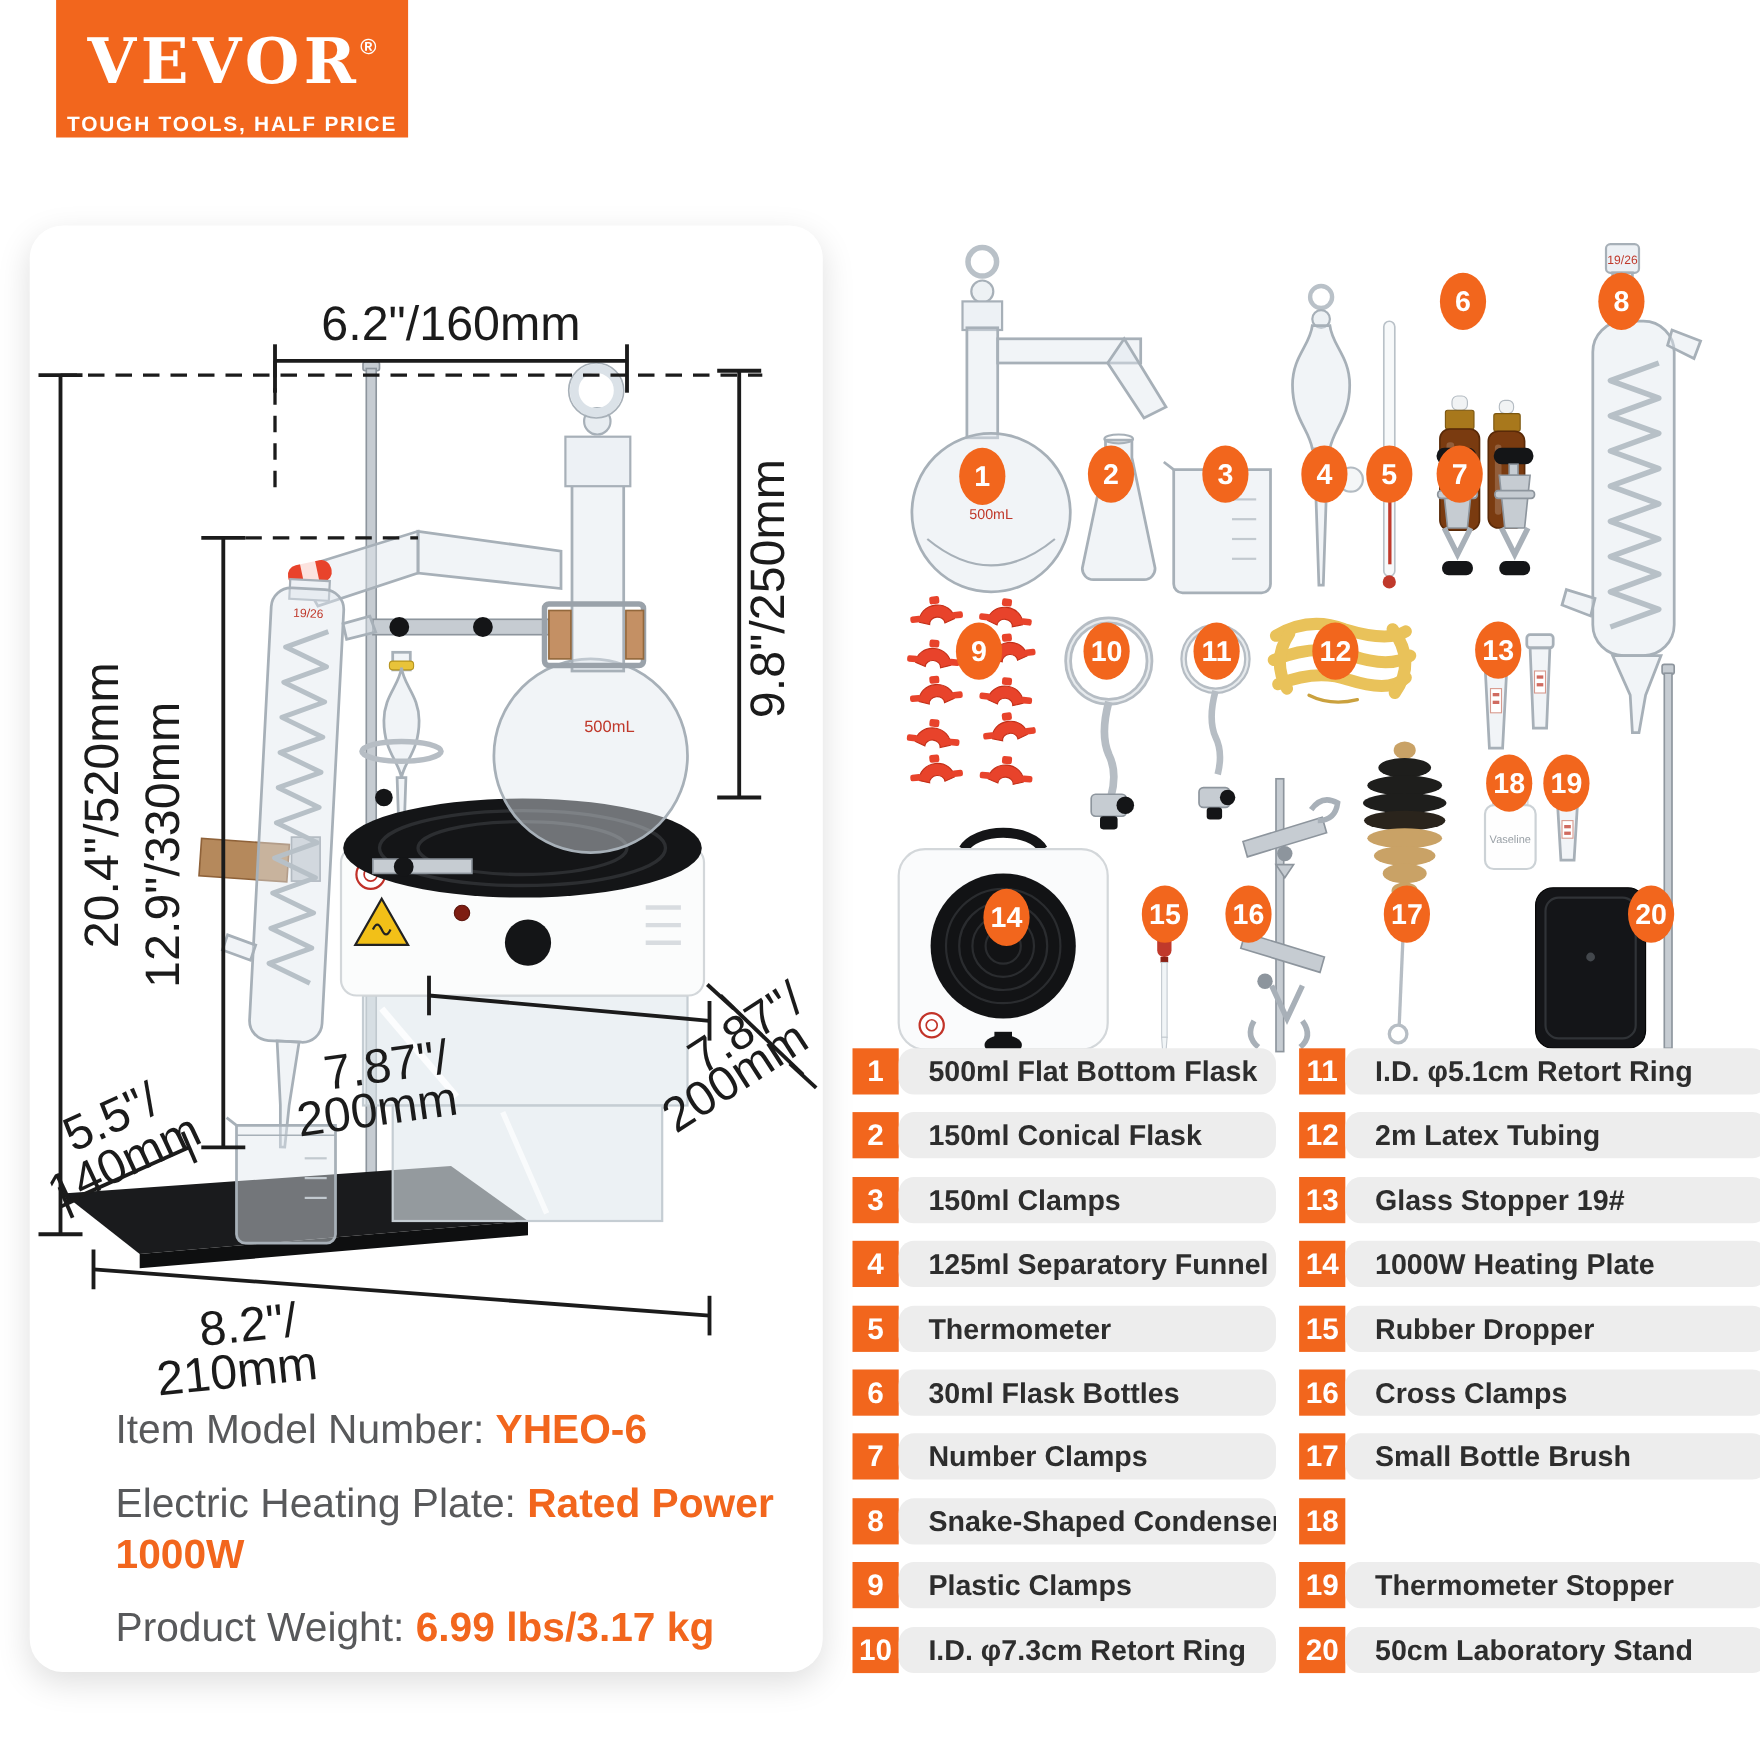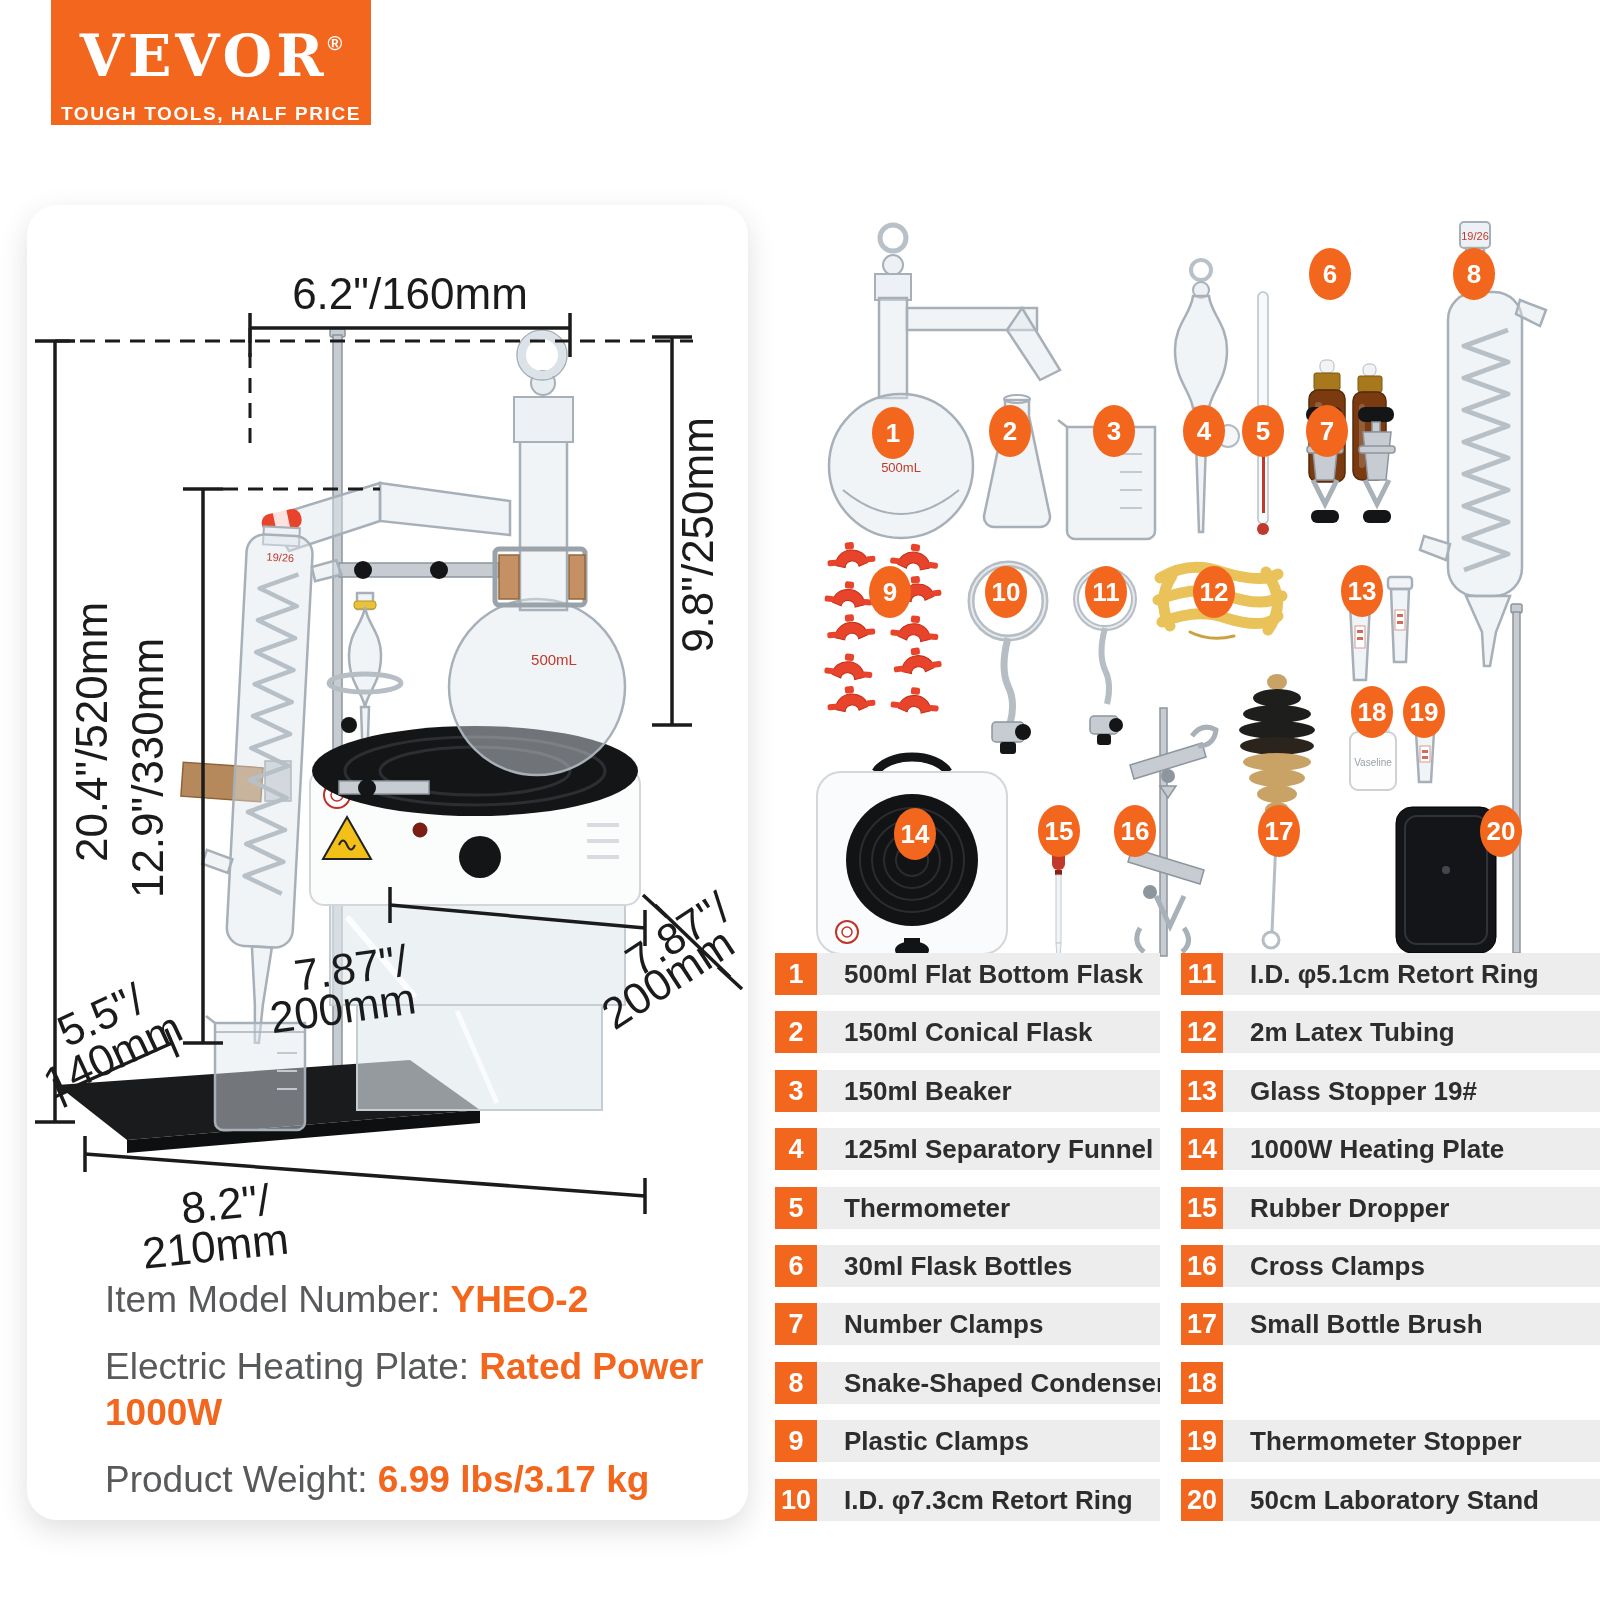--- a/index.html
+++ b/index.html
@@ -24,21 +24,21 @@
   .spec-line{margin:0 0 21px 0;font-size:37px;line-height:46px;color:var(--gray-text,#58595B);}
   .spec-line .o{color:var(--orange,#F2661D);font-weight:bold;}
 
   
   .parts-col{position:absolute;inset:0;pointer-events:none;}
   .part-row{position:absolute;display:flex;}
   .part-num{width:42px;height:42px;background:var(--orange,#F2661D);color:#fff;font-weight:bold;
             font-size:27px;display:flex;align-items:center;justify-content:center;flex:none;}
   .part-label{height:42px;line-height:42px;background:var(--row-bg,#EDEDED);font-weight:bold;
               font-size:26px;color:#2D2D2D;padding-left:27px;box-sizing:border-box;white-space:nowrap;
-              overflow:hidden;}
+              overflow:hidden;border-radius:14px;}
   .w-l{width:343px;} .w-r{width:384px;}
 
   
   svg{display:block;}
   svg text{font-family:"Liberation Sans",sans-serif;}
   .glass{fill:rgba(224,231,237,.45);stroke:#a7b0b8;stroke-width:2.5;}
   .frost{fill:#edf1f5;stroke:#a7b0b8;stroke-width:2;}
   .metal{fill:#c6ccd2;stroke:#8d959d;stroke-width:1.5;}
   .blk{fill:#141517;}
   .dl{stroke:#1b1b1b;stroke-width:3.5;fill:none;}
@@ -204,21 +204,21 @@
 
         <path class="dl" d="M33,888 L145,838"></path>
         <path class="dl" d="M27,874 L39,902"></path>
           <path class="dl" d="M139,824 L151,852"></path>
         <text transform="translate(80,824) rotate(-25)" text-anchor="middle" class="dt">5.5"/</text>
         <text transform="translate(92,864) rotate(-25)" text-anchor="middle" class="dt">140mm</text>
       </g>
     </svg>
 
     <div class="specs">
-      <p class="spec-line"><span class="g">Item Model Number: </span><span class="o">YHEO-2</span></p>
+      <p class="spec-line"><span class="g">Item Model Number: </span><span class="o">YHEO-6</span></p>
       <p class="spec-line"><span class="g">Electric Heating Plate: </span><span class="o">Rated Power 1000W</span></p>
       <p class="spec-line"><span class="g">Product Weight: </span><span class="o">6.99 lbs/3.17 kg</span></p>
     </div>
   </div>
 
   <svg id="parts" width="840" height="780" viewBox="0 0 840 780" style="position:absolute;left:760px;top:180px;">
     <defs>
       <g id="rc">
         <path d="M2,18 a16,14 0 1 1 32,0 l-9,3 a7,6 0 1 0 -14,0 z" fill="#E8432B" stroke="#c22f18" stroke-width="1"></path>
         <rect x="13" y="-4" width="9" height="7" rx="2" fill="#E8432B"></rect>
@@ -522,21 +522,21 @@
       <div class="part-row" style="top: 953px; left: 775px;">
         <div class="part-num">1</div>
         <div class="part-label w-l">500ml Flat Bottom Flask</div>
       </div>
       <div class="part-row" style="top: 1011px; left: 775px;">
         <div class="part-num">2</div>
         <div class="part-label w-l">150ml Conical Flask</div>
       </div>
       <div class="part-row" style="top: 1070px; left: 775px;">
         <div class="part-num">3</div>
-        <div class="part-label w-l">150ml Beaker</div>
+        <div class="part-label w-l">150ml Clamps</div>
       </div>
       <div class="part-row" style="top: 1128px; left: 775px;">
         <div class="part-num">4</div>
         <div class="part-label w-l">125ml Separatory Funnel</div>
       </div>
       <div class="part-row" style="top: 1187px; left: 775px;">
         <div class="part-num">5</div>
         <div class="part-label w-l">Thermometer</div>
       </div>
       <div class="part-row" style="top: 1245px; left: 775px;">

